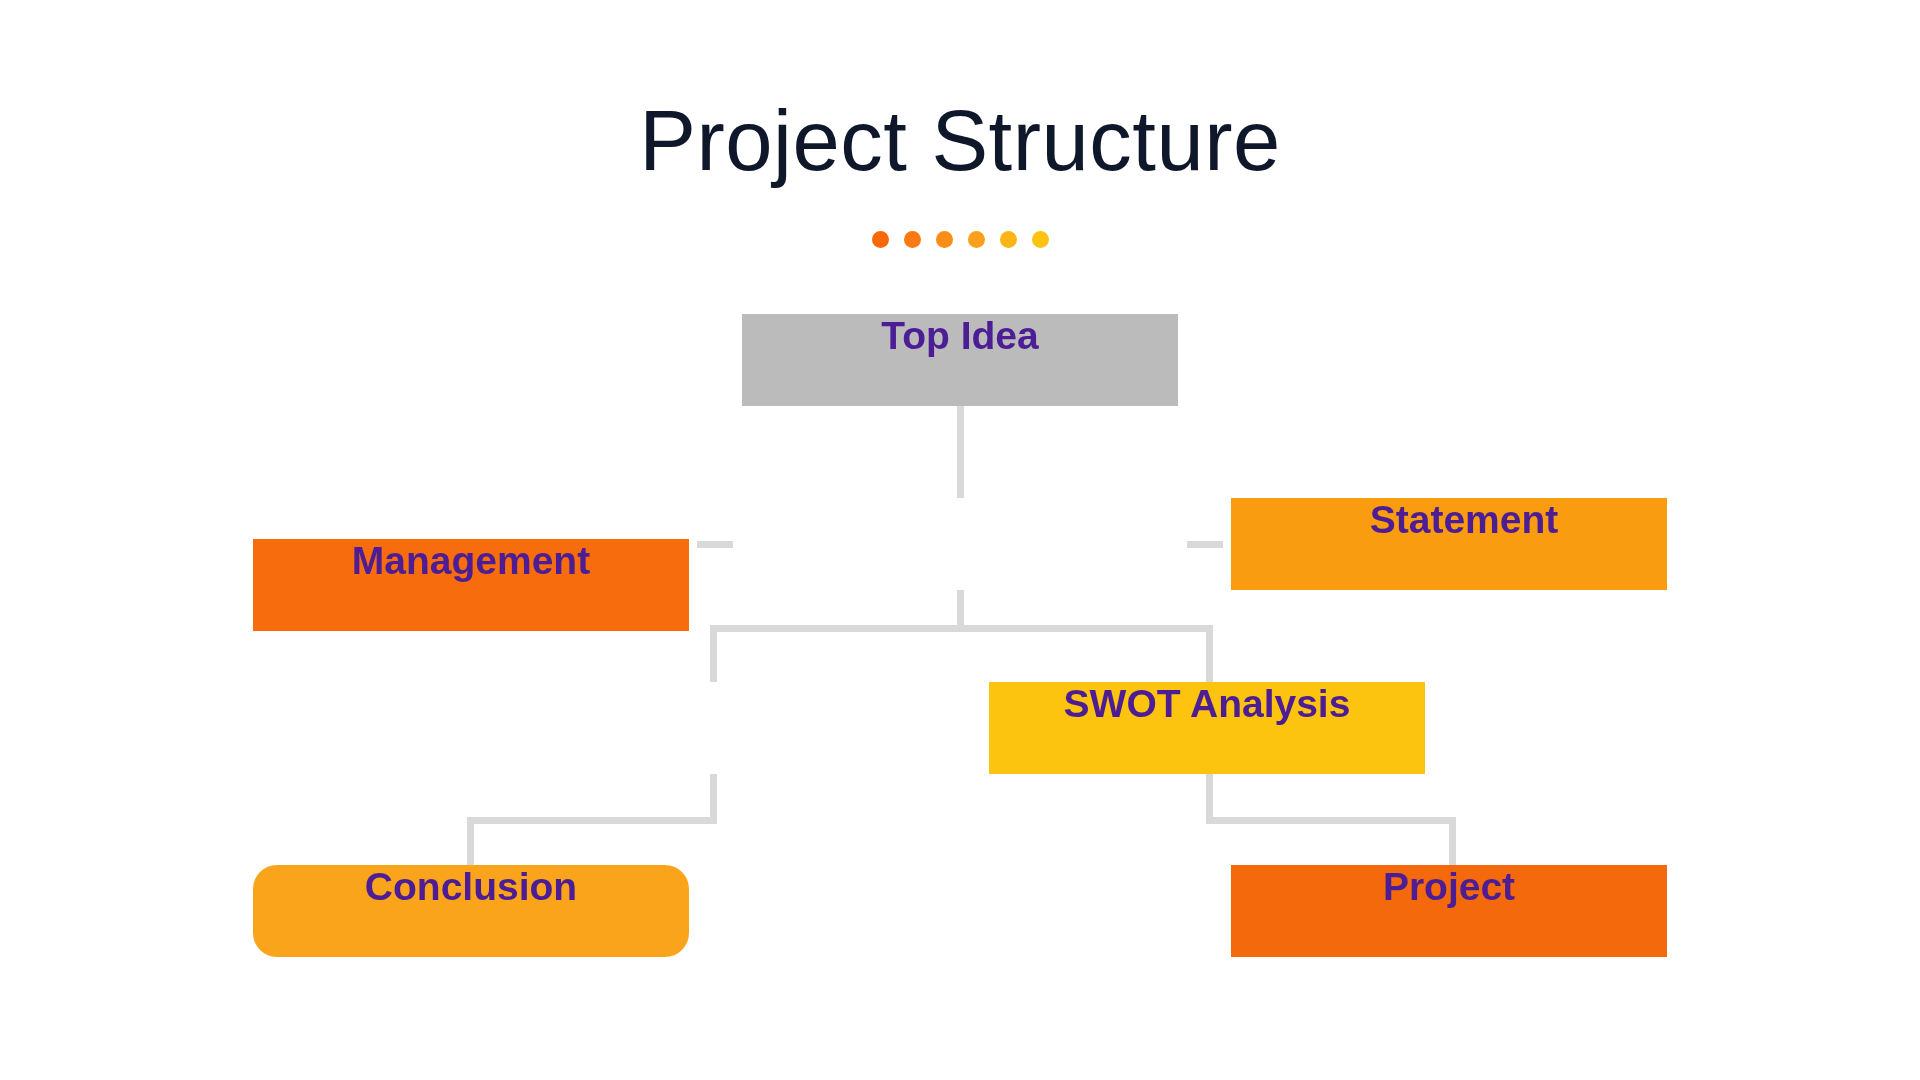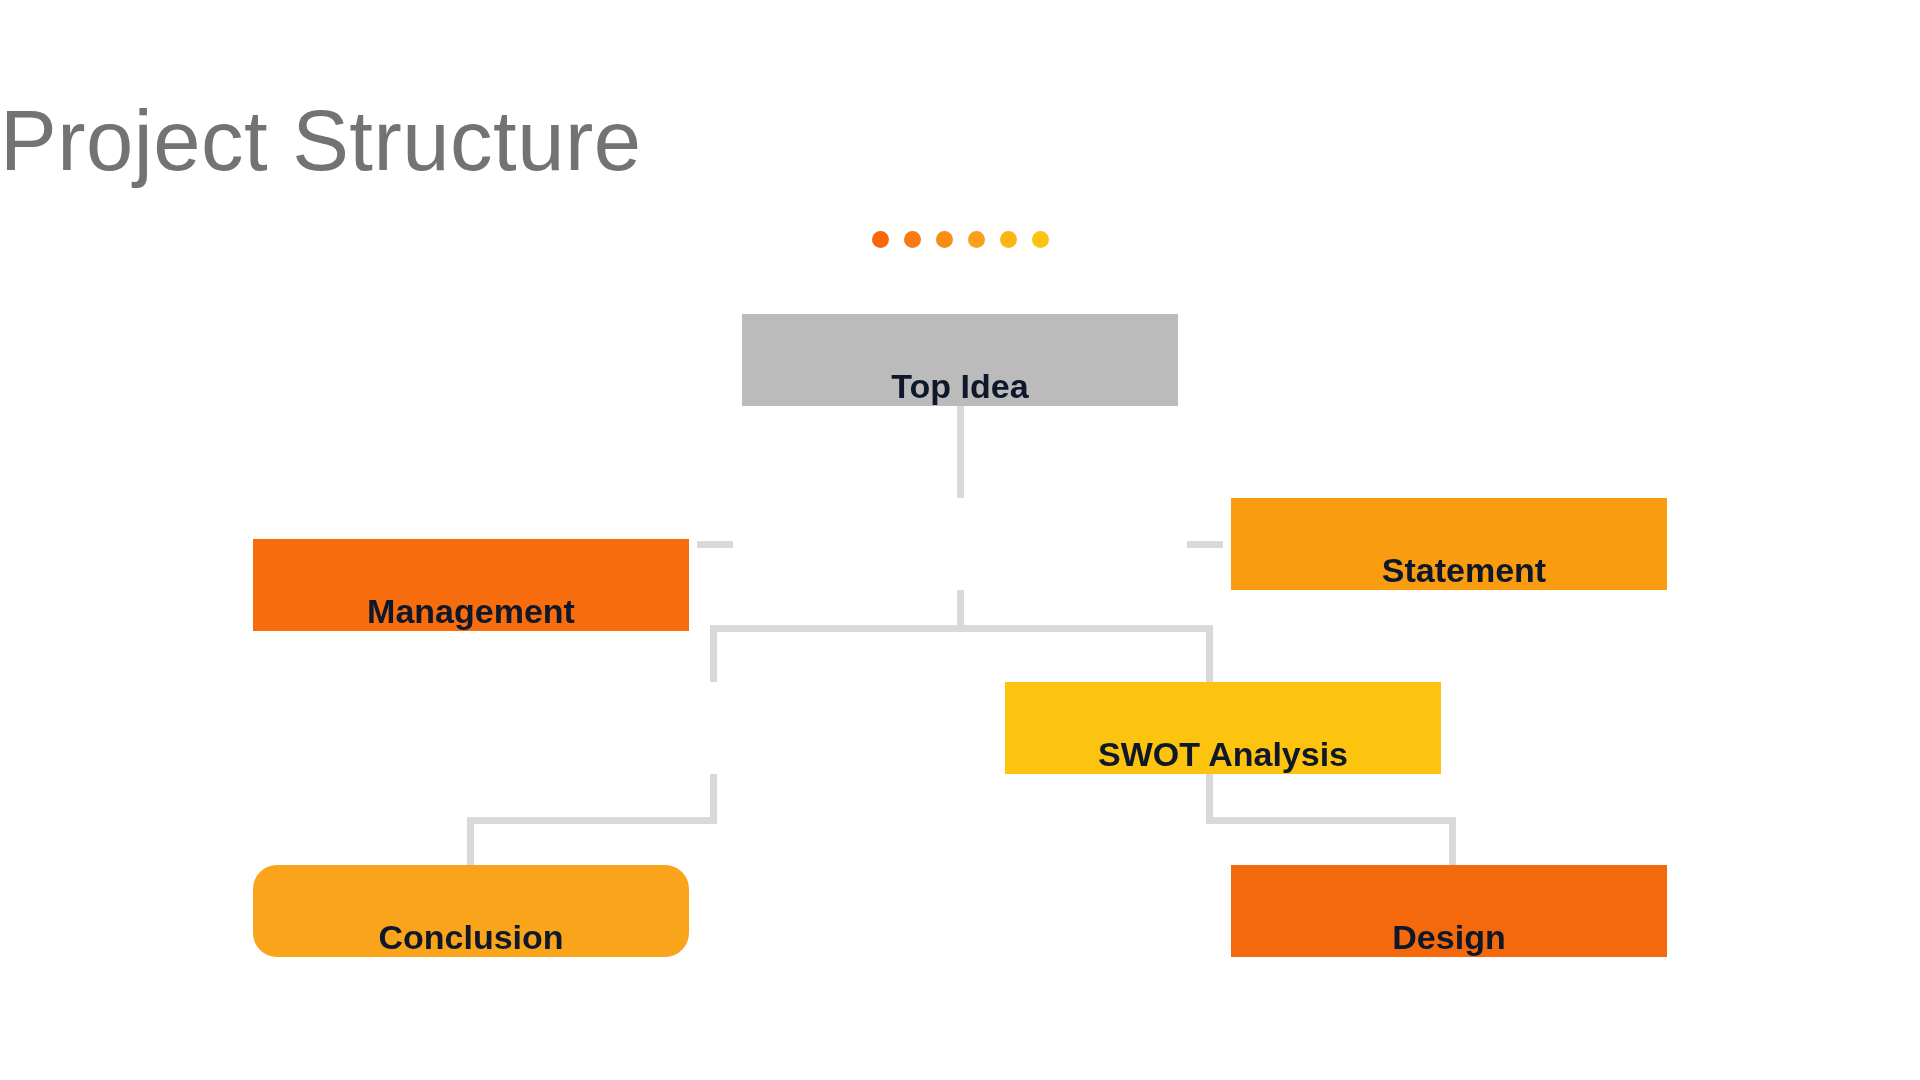--- a/index.html
+++ b/index.html
@@ -11,25 +11,25 @@
     width: 1920px;
     height: 1080px;
     background: #ffffff;
   }
 
   .page-title {
     position: absolute;
     top: 98px;
     left: 0;
     width: 1920px;
-    text-align: left;
+    text-align: center;
     font-size: 85px;
     line-height: 1;
     font-weight: 400;
-    color: #737373;
+    color: #0f172a;
     letter-spacing: 0.5px;
   }
 
   .dots-row {
     position: absolute;
     top: 231px;
     left: 0;
     width: 1920px;
     display: flex;
     justify-content: center;
@@ -41,24 +41,24 @@
     height: 17px;
     border-radius: 50%;
     display: inline-block;
   }
 
   .node {
     position: absolute;
     width: 436px;
     height: 92px;
     display: flex;
-    align-items: flex-end;
+    align-items: flex-start;
     justify-content: center;
-    color: #0f172a;
-    font-size: 34px;
+    color: #4c1d95;
+    font-size: 39px;
     font-weight: 700;
   }
 
   .node-top-idea    { left: 742px;  top: 314px; }
   .node-management  { left: 253px;  top: 498px; margin-top: 41px; }
   .node-analysis    { left: 742px;  top: 498px; }
   .node-statement   { left: 1231px; top: 498px; padding-left: 30px; }
   .node-conditional { left: 496px;  top: 682px; }
   .node-swot        { left: 989px;  top: 682px; }
   .node-conclusion  { left: 253px;  top: 865px; border-radius: 24px; }
@@ -127,25 +127,25 @@
   <div class="node node-management" style="background-color: rgb(247, 109, 13);">
     <span>Management</span>
   </div>
 
 
   <div class="node node-statement" style="background-color: rgb(249, 156, 15);">
     <span>Statement</span>
   </div>
 
 
-  <div class="node node-swot" style="background-color: rgb(252, 196, 15); margin-left: 16px;">
+  <div class="node node-swot" style="background-color: rgb(252, 196, 15);">
     <span>SWOT Analysis</span>
   </div>
 
   <div class="node node-conclusion" style="background-color: rgb(249, 164, 27);">
     <span>Conclusion</span>
   </div>
 
   <div class="node node-design" style="background-color: rgb(244, 105, 12);">
-    <span>Design</span>
+    <span>Project</span>
   </div>
 
 </div>
 
 </body></html>

